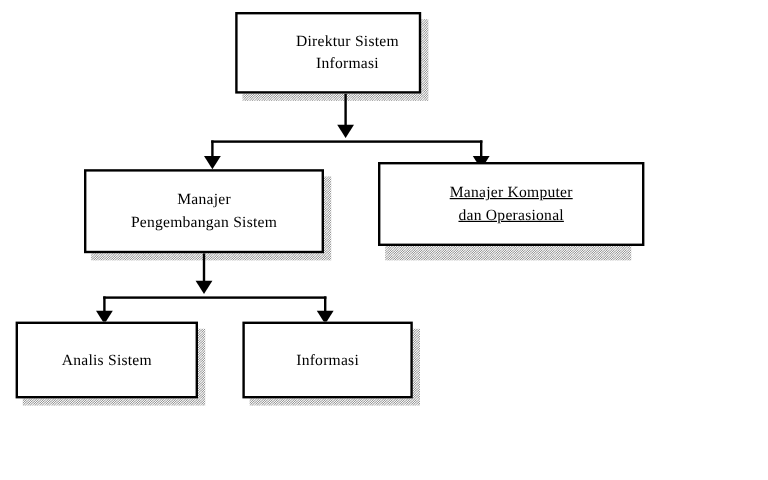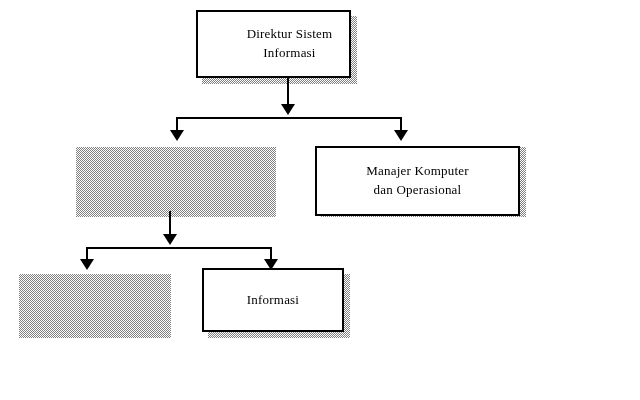--- a/index.html
+++ b/index.html
@@ -91,37 +91,44 @@
   <div class="arrow-down" style="left:281px; top:104px;"></div>
   <div class="hline" style="left:176px; top:117px; width:226px; height:2px;"></div>
 
   <div class="vline" style="left:176px; top:117px; width:2px; height:16px;"></div>
   <div class="arrow-down" style="left:170px; top:130px;"></div>
 
   <div class="vline" style="left:400px; top:117px; width:2px; height:16px;"></div>
   <div class="arrow-down" style="left:394px; top:130px;"></div>
 
   <div class="node-shadow" style="left:76px; top:147px; width:200px; height:70px;"></div>
+  <div class="node" style="left:70px; top:141px; width:200px; height:70px;">
+    <span class="node-label">Manajer
+Pengembangan Sistem</span>
+  </div>
 
   <div class="node-shadow" style="left:321px; top:147px; width:205px; height:70px;"></div>
-  <div class="node" style="left:315px; top:146px; width:205px; height:70px;">
+  <div class="node" style="left:315px; top:135px; width:222px; height:70px;text-decoration:underline;">
     <span class="node-label">Manajer Komputer
 dan Operasional</span>
   </div>
 
   <div class="vline" style="left:169px; top:211px; width:2px; height:28px;"></div>
   <div class="arrow-down" style="left:163px; top:234px;"></div>
   <div class="hline" style="left:86px; top:247px; width:186px; height:2px;"></div>
 
   <div class="vline" style="left:86px; top:247px; width:2px; height:15px;"></div>
   <div class="arrow-down" style="left:80px; top:259px;"></div>
 
   <div class="vline" style="left:270px; top:247px; width:2px; height:15px;"></div>
   <div class="arrow-down" style="left:264px; top:259px;"></div>
 
   <div class="node-shadow" style="left:19px; top:274px; width:152px; height:64px;"></div>
+  <div class="node" style="left:13px; top:268px; width:152px; height:64px;">
+    <span class="node-label">Analis Sistem</span>
+  </div>
 
   <div class="node-shadow" style="left:208px; top:274px; width:142px; height:64px;"></div>
   <div class="node" style="left:202px; top:268px; width:142px; height:64px;">
     <span class="node-label">Informasi</span>
   </div>
 
 </div>
 
 </body></html>

